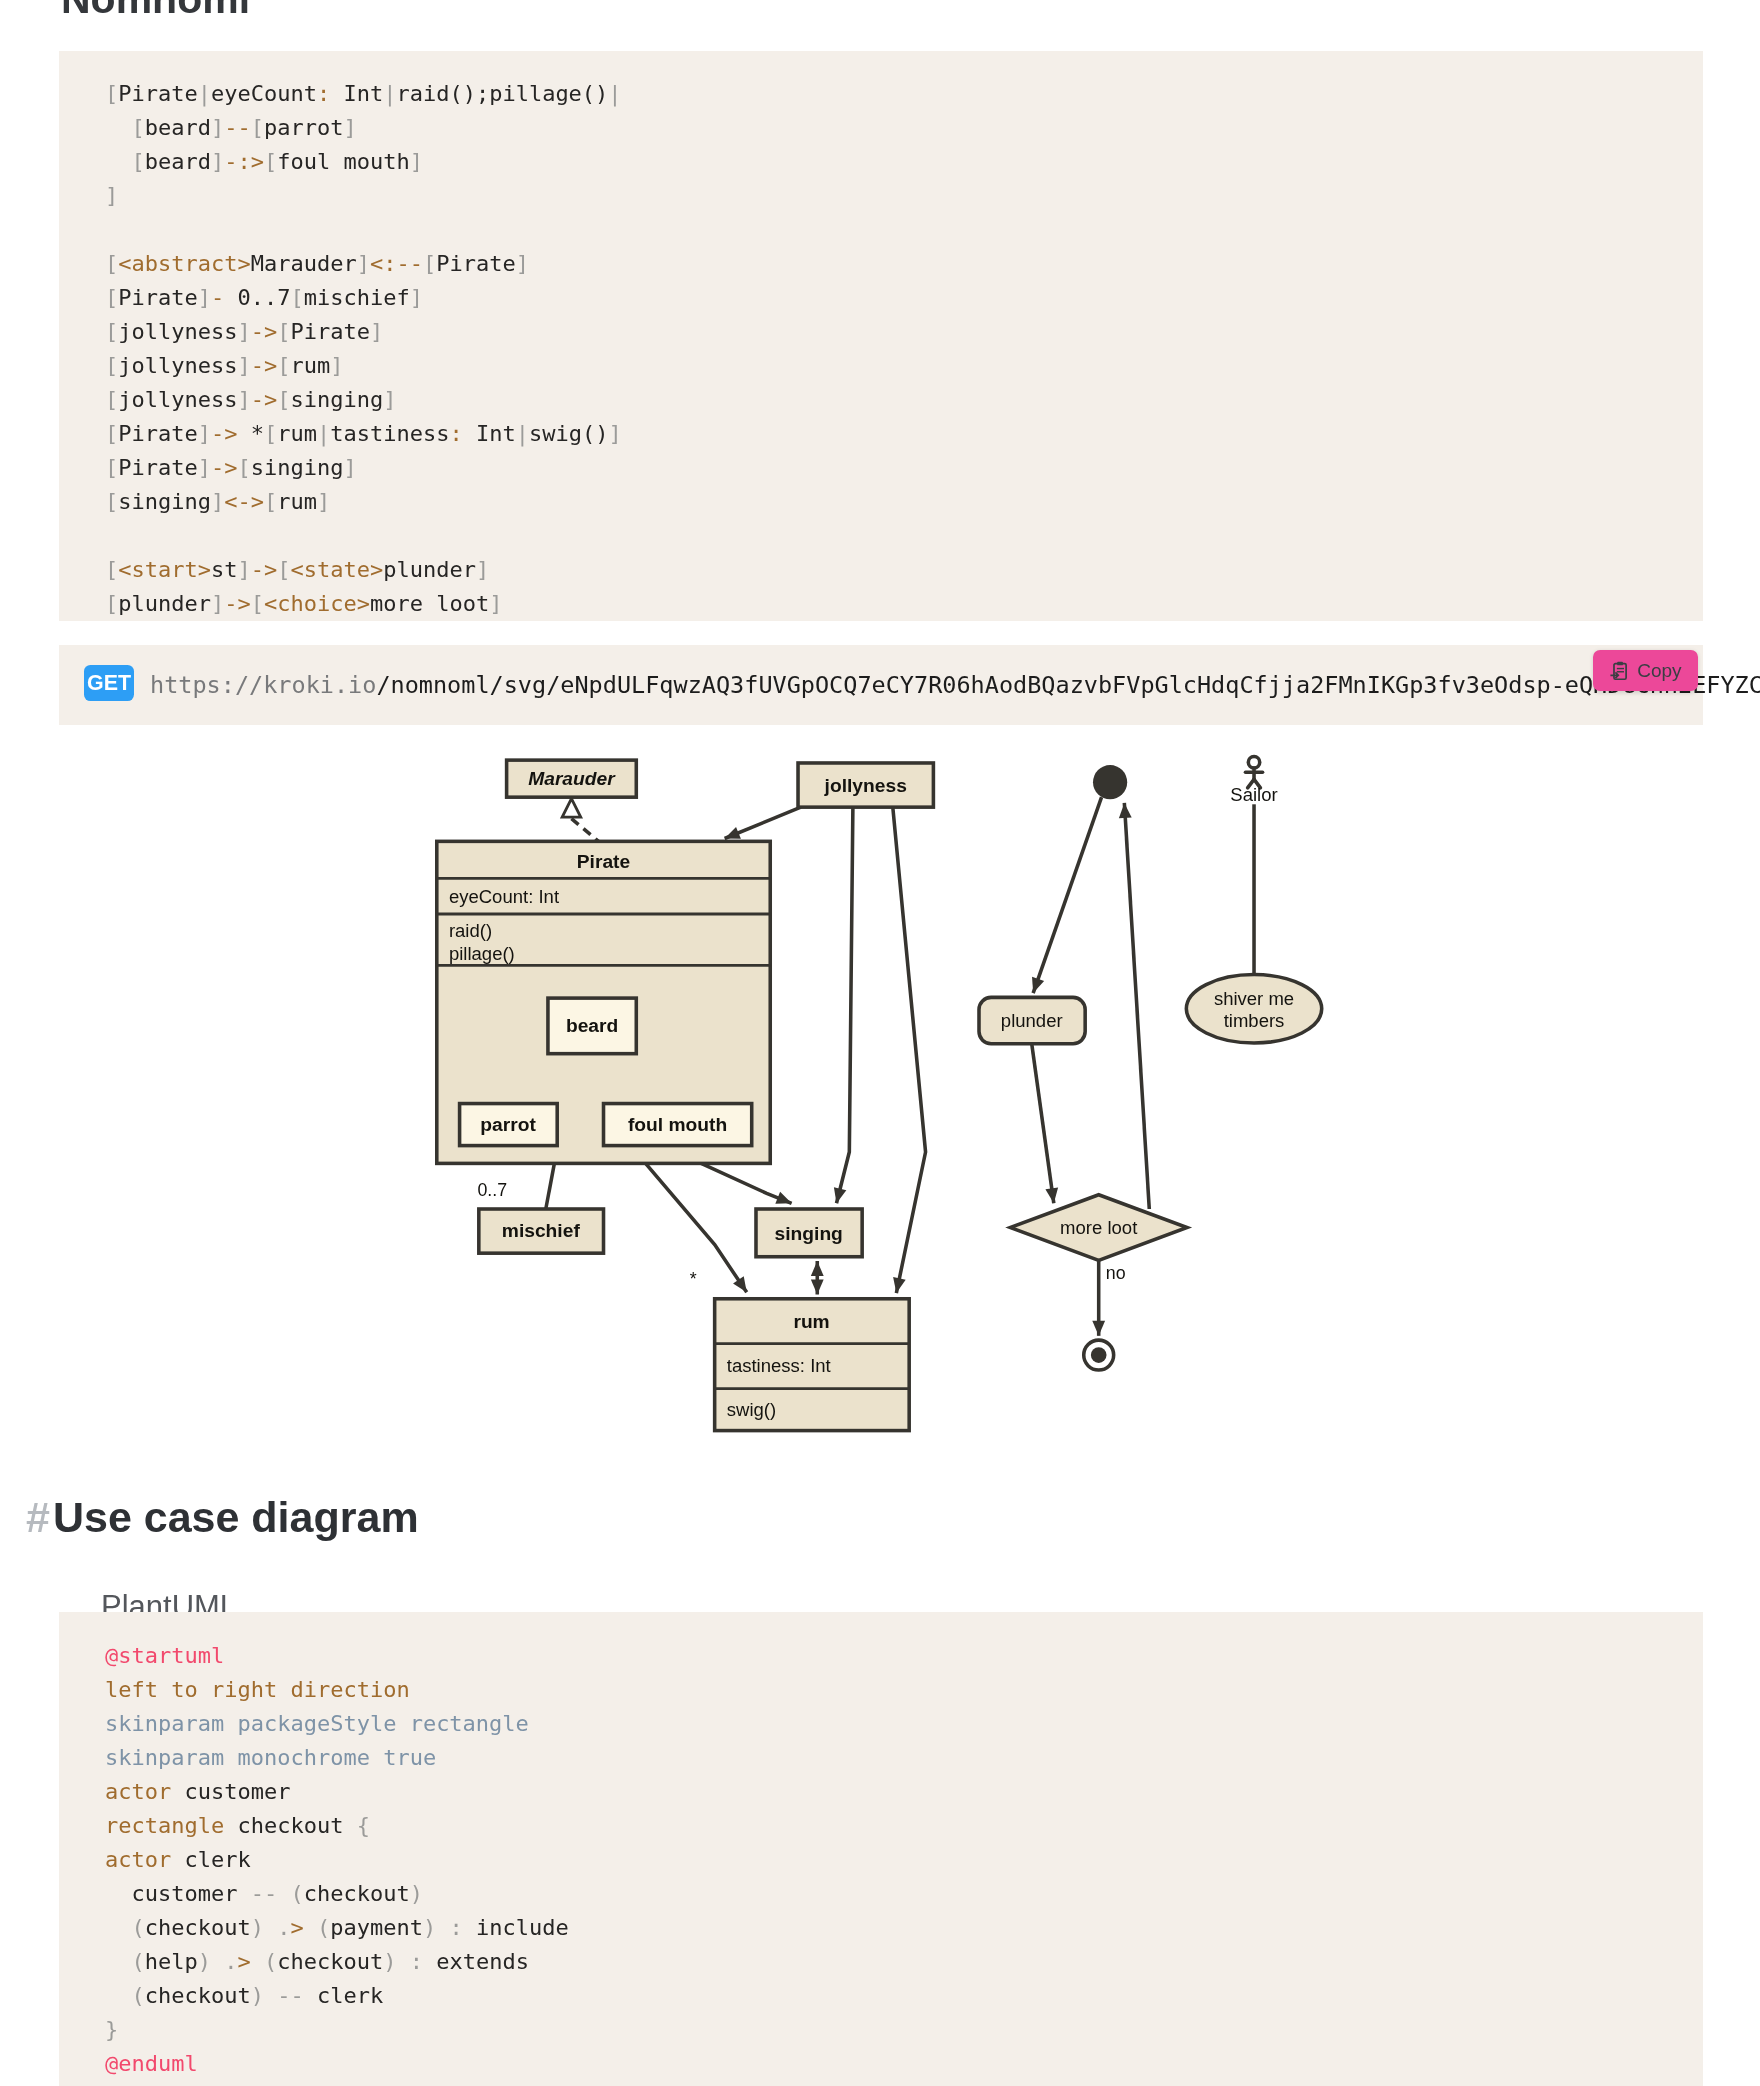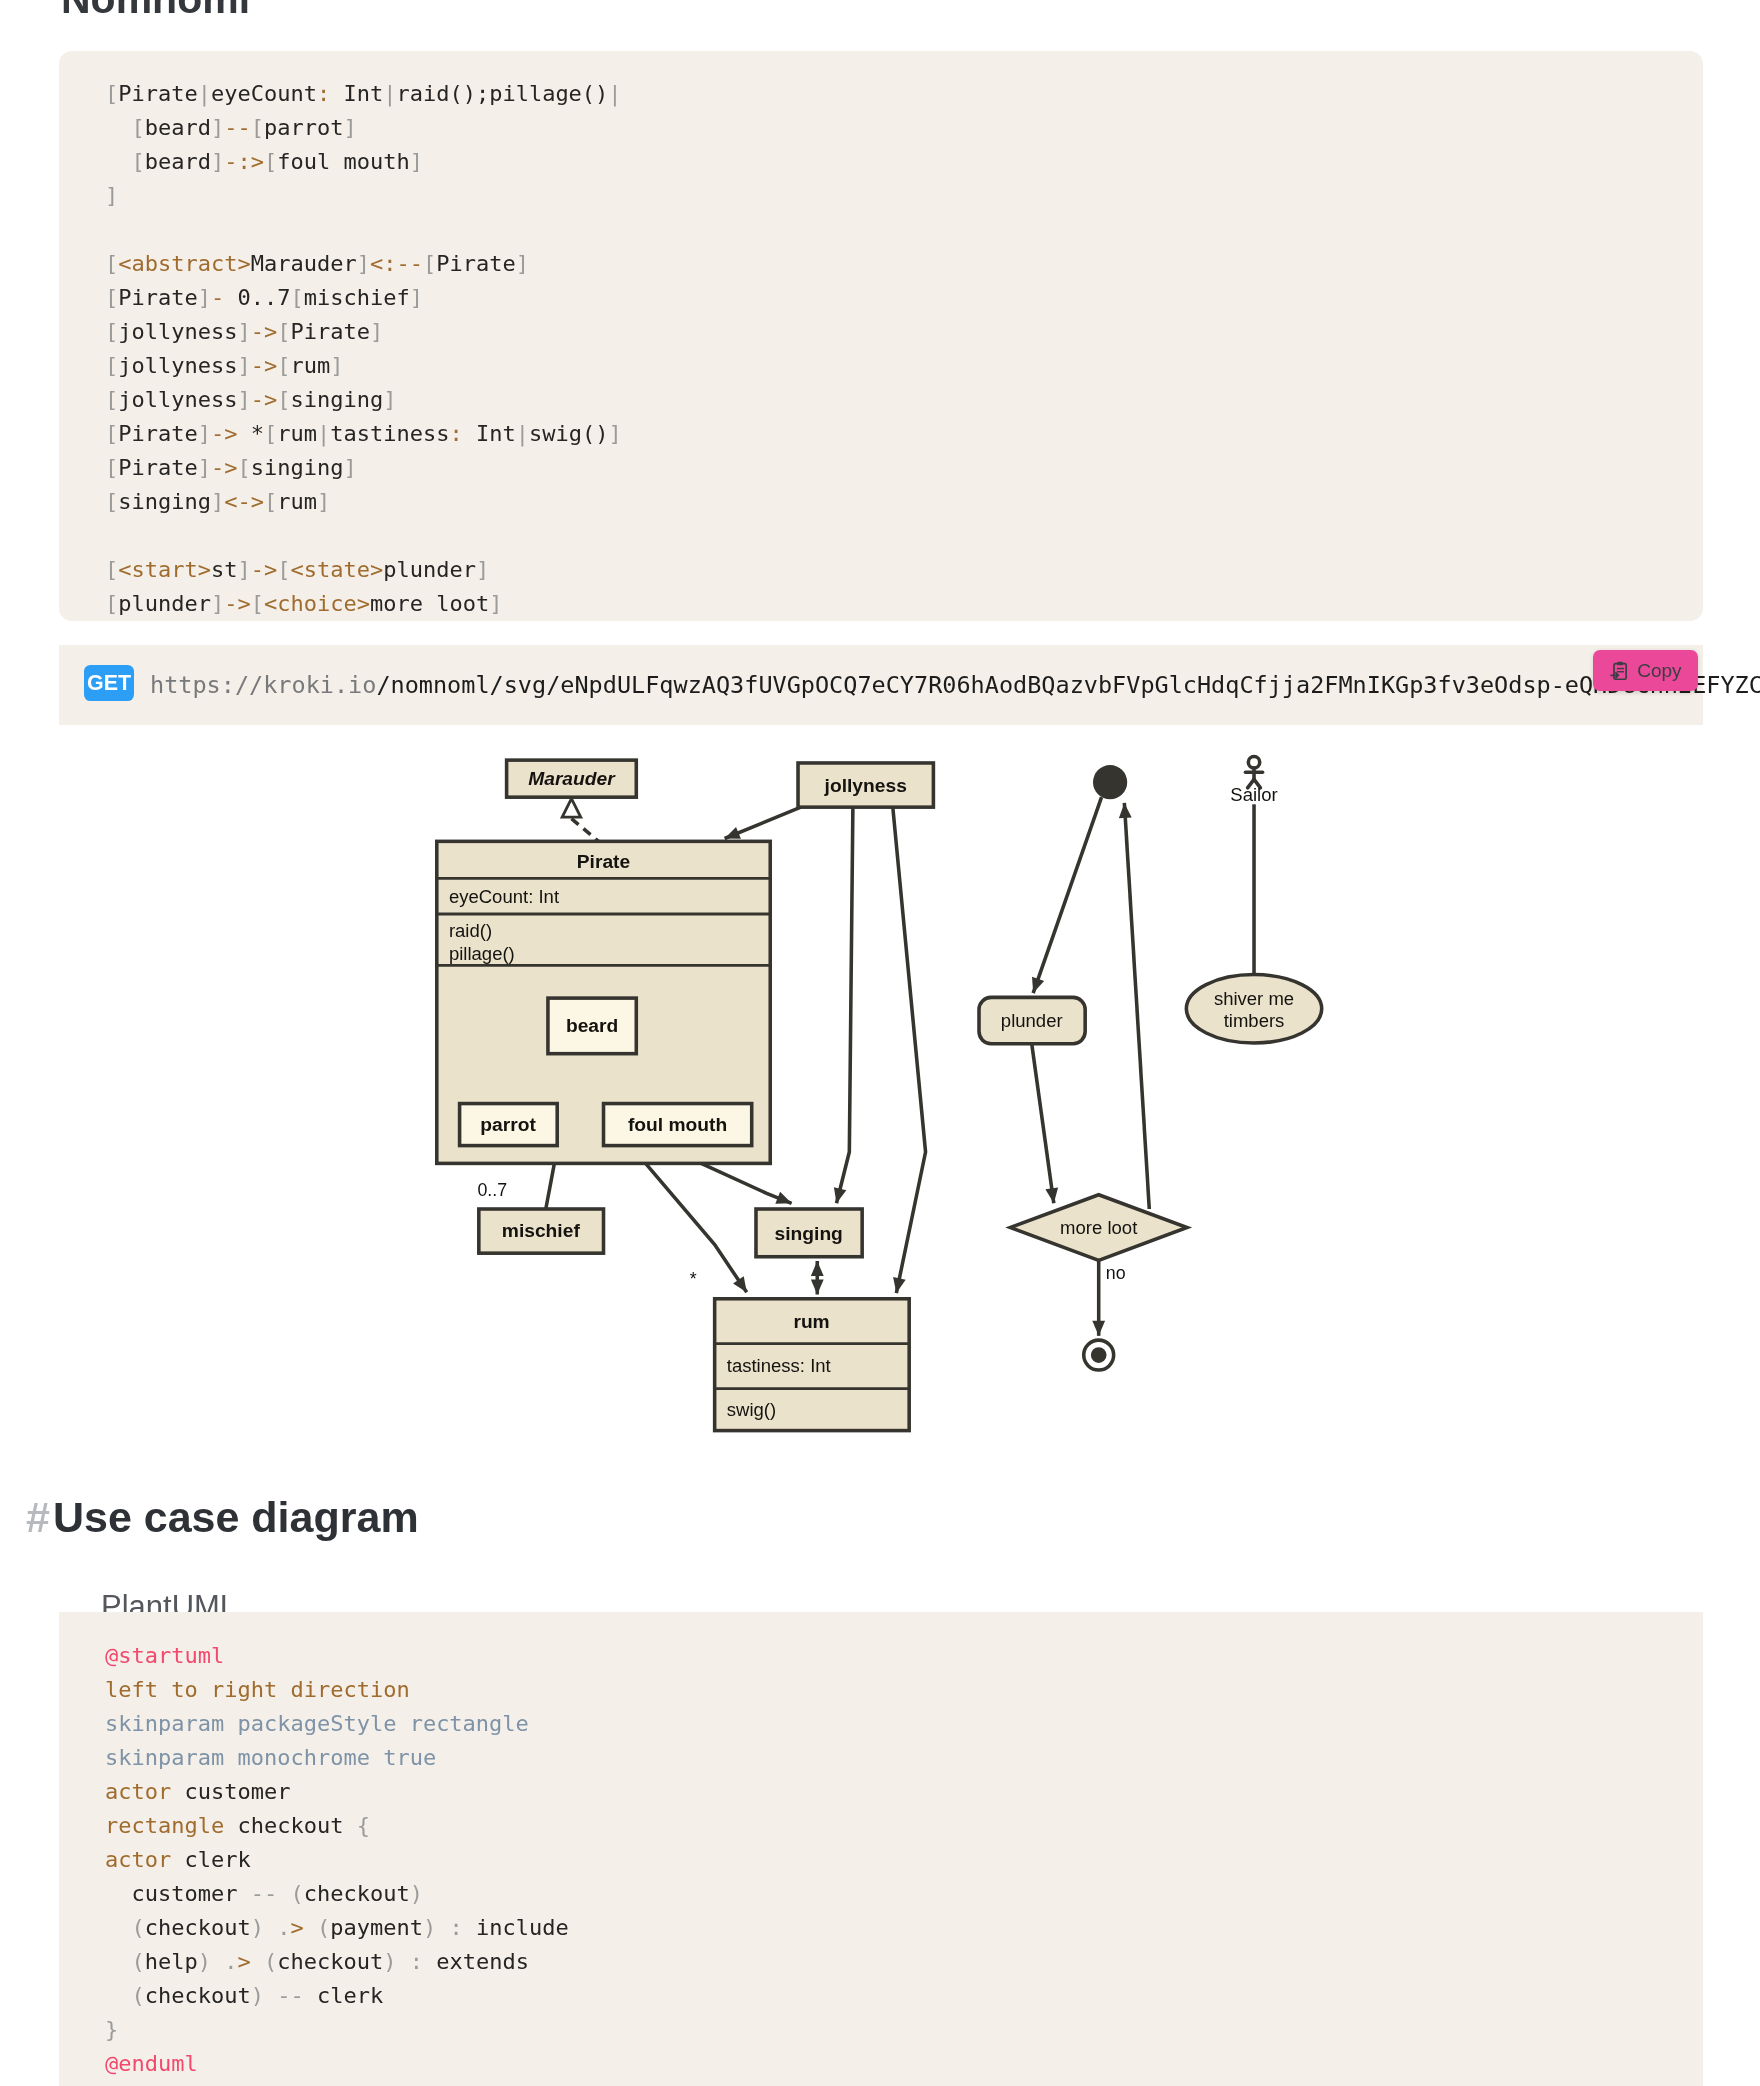--- a/index.html
+++ b/index.html
@@ -11,21 +11,21 @@
   #heading-top{left:61px;top:-24px;font-size:41px;font-weight:600;color:#34373b;}
   #section-heading{left:26px;top:1493px;display:flex;align-items:baseline;}
   #section-heading .hash{font-size:43px;font-weight:700;color:#b6babf;}
   #section-heading .title{font-size:43px;font-weight:700;color:#2e3135;margin-left:3px;}
   #subheading{left:71px;top:1589px;font-size:31px;font-weight:400;color:#54575c;margin-left:30px;}
 
   
   .codeblock{background:#f4efe9;width:1644px;left:59px;
              font-family:"DejaVu Sans Mono",monospace;font-size:22px;
              padding-left:46px;box-sizing:border-box;overflow:hidden;}
-  #code1{top:51px;height:570px;padding-top:26px;border-radius:13px;}
+  #code1{top:51px;height:570px;padding-top:26px;}
   #code2{top:1612px;height:475px;padding-top:27px;}
   .cl{line-height:34px;white-space:pre;}
   .tk-g{color:#9b9b99;} .tk-o{color:#a06c2e;} .tk-d{color:#262524;}
   .tk-r{color:#f2496d;margin-top:35px;} .tk-b{color:#7e93a7;}
 
   
   #request-bar{left:59px;top:645px;width:1644px;height:80px;background:#f4efe9;}
   #get-badge{left:25px;top:20px;width:50px;height:36px;background:#2d9ef5;
              border-radius:6.4px;color:#fff;font-weight:700;font-size:21.4px;
              display:flex;align-items:center;justify-content:center;text-align:right;}

